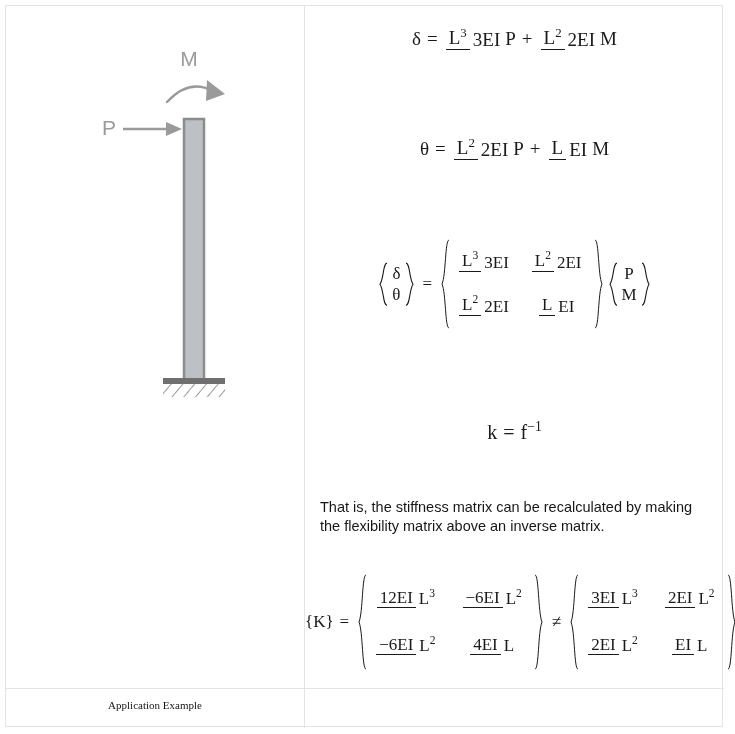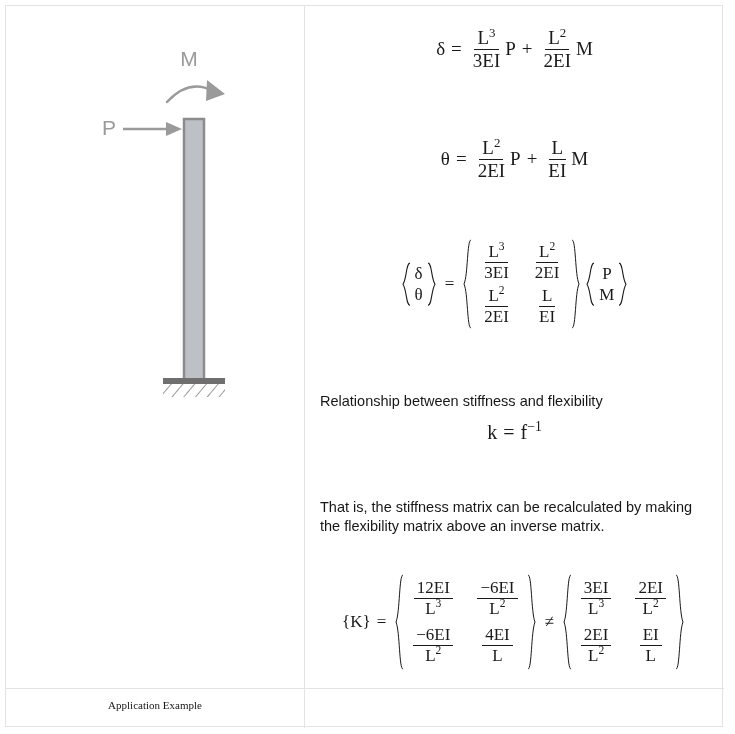--- a/index.html
+++ b/index.html
@@ -99,21 +99,20 @@
     justify-content: center;
     font-family: "Liberation Serif", serif;
     font-size: 19px;
     white-space: nowrap;
   }
   .math .op { margin: 0 6px; }
   .math .sym { font-style: normal; }
 
   .frac {
     display: inline-flex;
-    flex-direction: column;
     align-items: center;
     justify-content: center;
     vertical-align: middle;
     margin: 0 2px;
     line-height: 1.05;
   }
   .frac > .num {
     padding: 0 3px 1px 3px;
     border-bottom: 1.2px solid #1a1a1a;
   }
@@ -303,21 +302,20 @@
             </span>
           <span class="brace">
               <svg viewBox="0 0 11 40" preserveAspectRatio="none">
                 <path d="M2 1 C6 1 5 14 9 20 C5 26 6 39 2 39" stroke="#1a1a1a" stroke-width="1.1" fill="none"></path>
               </svg>
             </span>
         </span>
       </span>
     </div>
 
-    <div class="note note-1">Relationship between stiffness and flexibility</div>
 
     <div class="eq-row eq-k">
       <span class="math" style="font-size:20px;">
         <span>k</span>
         <span class="op">=</span>
         <span>f<sup>−1</sup></span>
       </span>
     </div>
 
     <div class="note note-2">That is, the stiffness matrix can be recalculated by making the flexibility matrix above an inverse matrix.</div>

